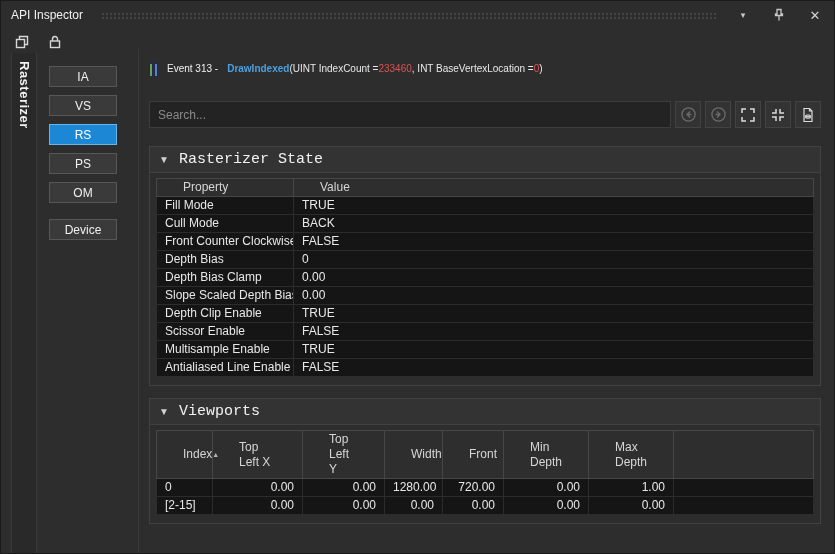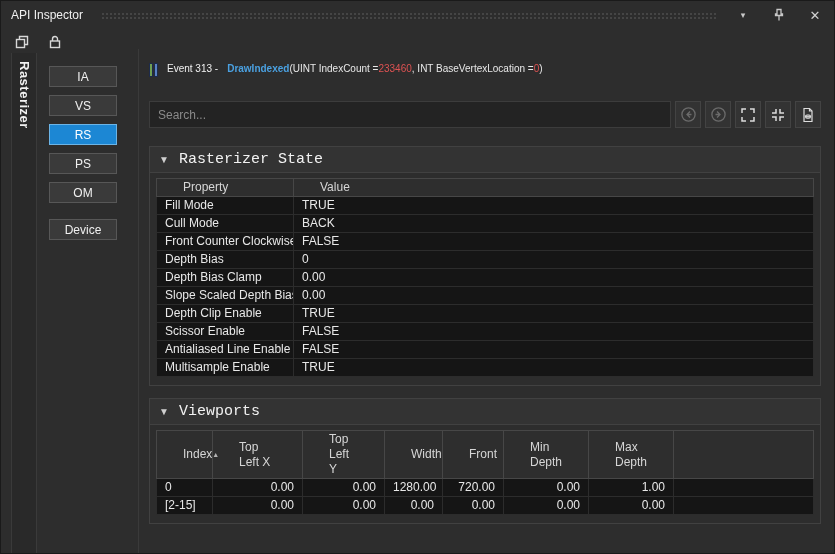--- a/index.html
+++ b/index.html
@@ -218,26 +218,26 @@
               </tr>
               <tr>
                 <td>Depth Clip Enable</td>
                 <td>TRUE</td>
               </tr>
               <tr>
                 <td>Scissor Enable</td>
                 <td>FALSE</td>
               </tr>
               <tr>
+                <td>Multisample Enable</td>
+                <td>TRUE</td>
+              </tr>
+              <tr>
                 <td>Antialiased Line Enable</td>
                 <td>FALSE</td>
-              </tr>
-              <tr>
-                <td>Multisample Enable</td>
-                <td>TRUE</td>
               </tr>
             </tbody>
         </table>
       </div>
     </div>
 
     <div class="section">
       <div class="section-header">
         <span class="caret">▼</span>
         <span class="section-title">Viewports</span>

